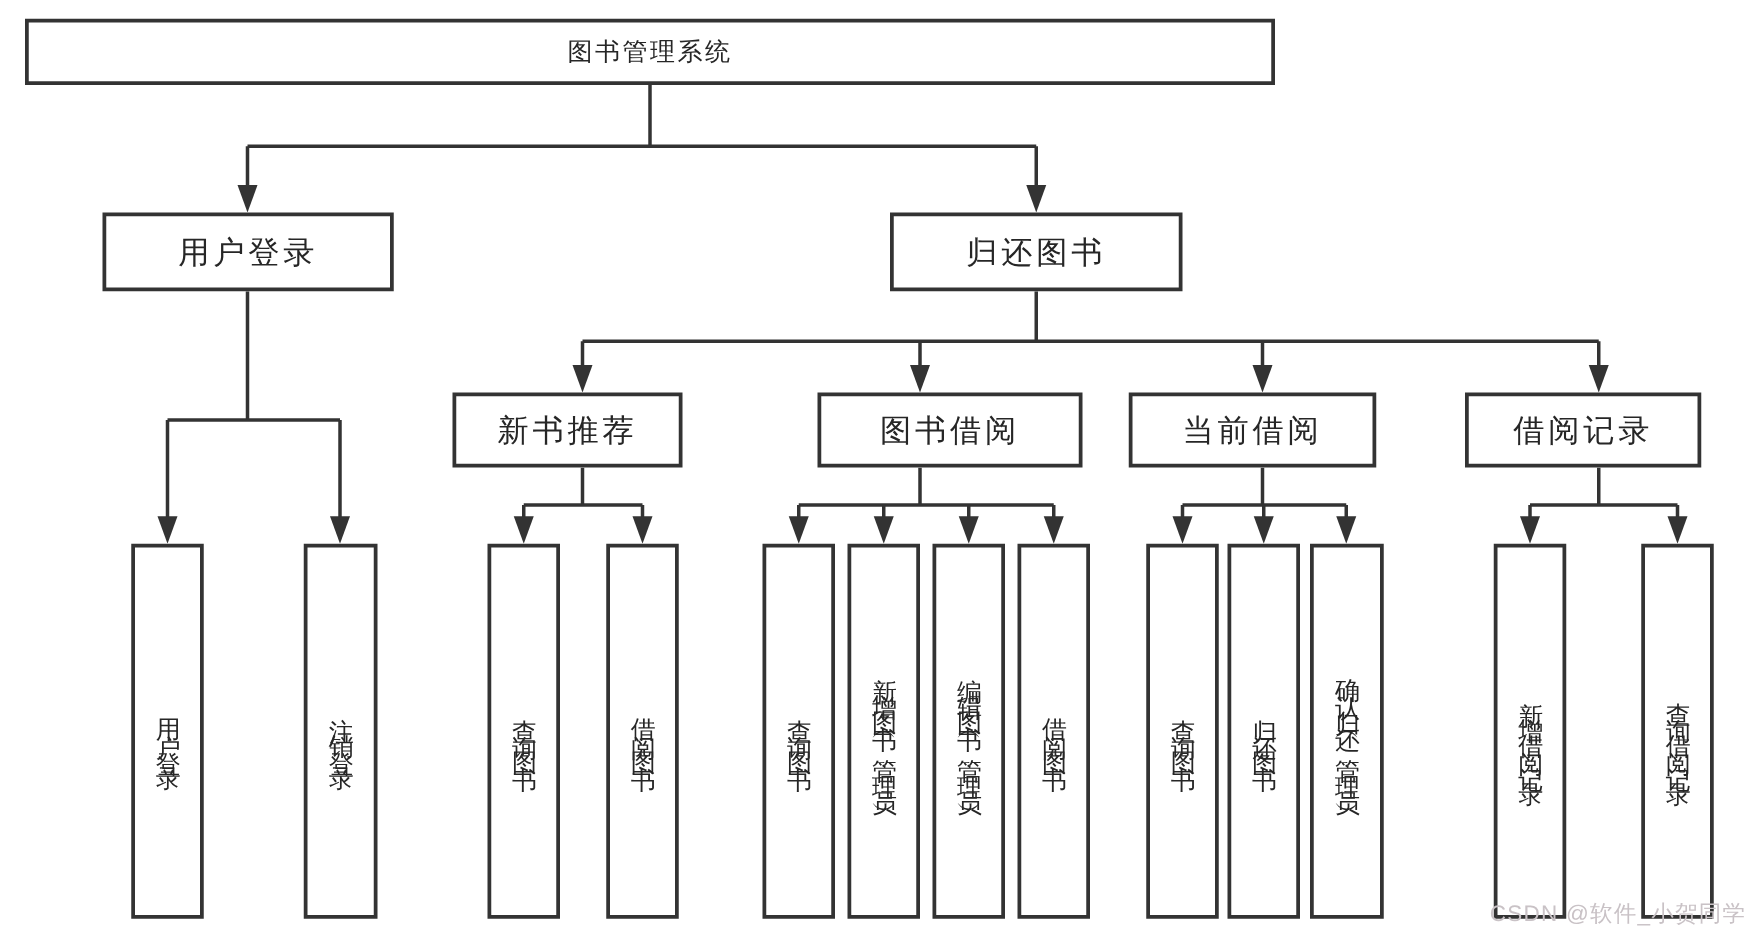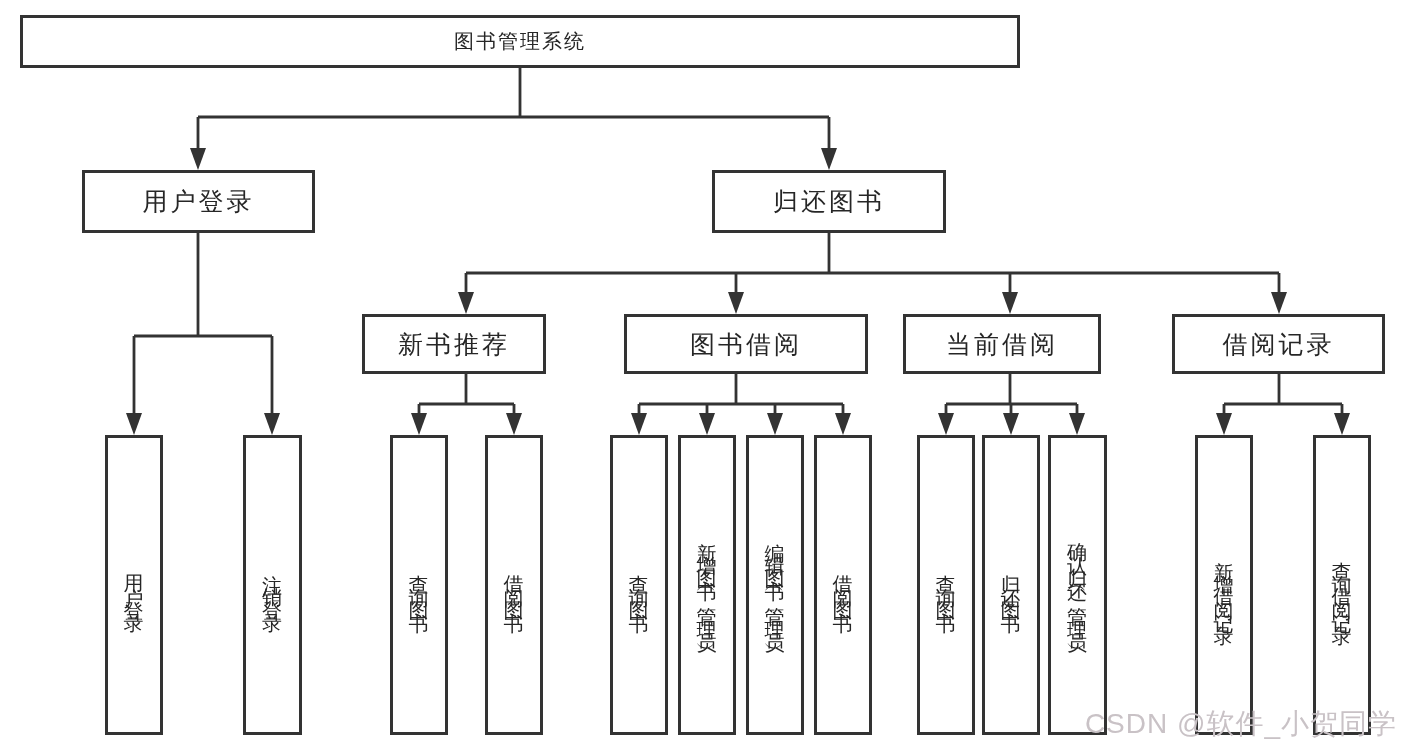--- a/index.html
+++ b/index.html
@@ -25,21 +25,21 @@
   }
   .lvl-root{font-size:20px; letter-spacing:2px;}
   .lvl-mid{font-size:25px; letter-spacing:3px;}
   .leaf{
     writing-mode:vertical-rl; text-orientation:mixed;
     font-size:20px; letter-spacing:13px; line-height:1;
     white-space:normal;
   }
   .watermark{
     position:absolute; right:8px; bottom:4px;
-    font-size:28px; color:var(--wm); letter-spacing:1px;
+    font-size:18px; color:var(--wm); letter-spacing:1px;
     pointer-events:none;
   }
 </style>
 </head>
 <body>
 
 <div class="stage">
 
   <svg class="connectors" viewBox="0 0 1405 747" xmlns="http://www.w3.org/2000/svg">
 
@@ -102,23 +102,23 @@
     <line x1="1342" y1="404" x2="1342" y2="421"></line>
     <polygon points="1334,413 1350,413 1342,435"></polygon>
   </svg>
 
   <div class="box lvl-root" style="left:20px;top:15px;width:1000px;height:53px">图书管理系统</div>
 
   <div class="box lvl-mid" style="left:82px;top:170px;width:233px;height:63px">用户登录</div>
   <div class="box lvl-mid" style="left:712px;top:170px;width:234px;height:63px">归还图书</div>
 
   <div class="box lvl-mid" style="left:362px;top:314px;width:184px;height:60px">新书推荐</div>
-  <div class="box lvl-mid" style="left:624px;top:314px;width:244px;height:60px">图书借阅</div>
+  <div class="box lvl-mid" style="left:654px;top:314px;width:212px;height:60px">图书借阅</div>
   <div class="box lvl-mid" style="left:903px;top:314px;width:198px;height:60px">当前借阅</div>
-  <div class="box lvl-mid" style="left:1172px;top:314px;width:213px;height:60px">借阅记录</div>
+  <div class="box lvl-mid" style="left:1172px;top:314px;width:189px;height:60px">借阅记录</div>
 
   <div class="box leaf" style="left:105px;top:435px;width:58px;height:300px">用户登录</div>
   <div class="box leaf" style="left:243px;top:435px;width:59px;height:300px">注销登录</div>
 
   <div class="box leaf" style="left:390px;top:435px;width:58px;height:300px">查询图书</div>
   <div class="box leaf" style="left:485px;top:435px;width:58px;height:300px">借阅图书</div>
 
   <div class="box leaf" style="left:610px;top:435px;width:58px;height:300px">查询图书</div>
   <div class="box leaf" style="left:678px;top:435px;width:58px;height:300px">新增图书（管理员）</div>
   <div class="box leaf" style="left:746px;top:435px;width:58px;height:300px">编辑图书（管理员）</div>

